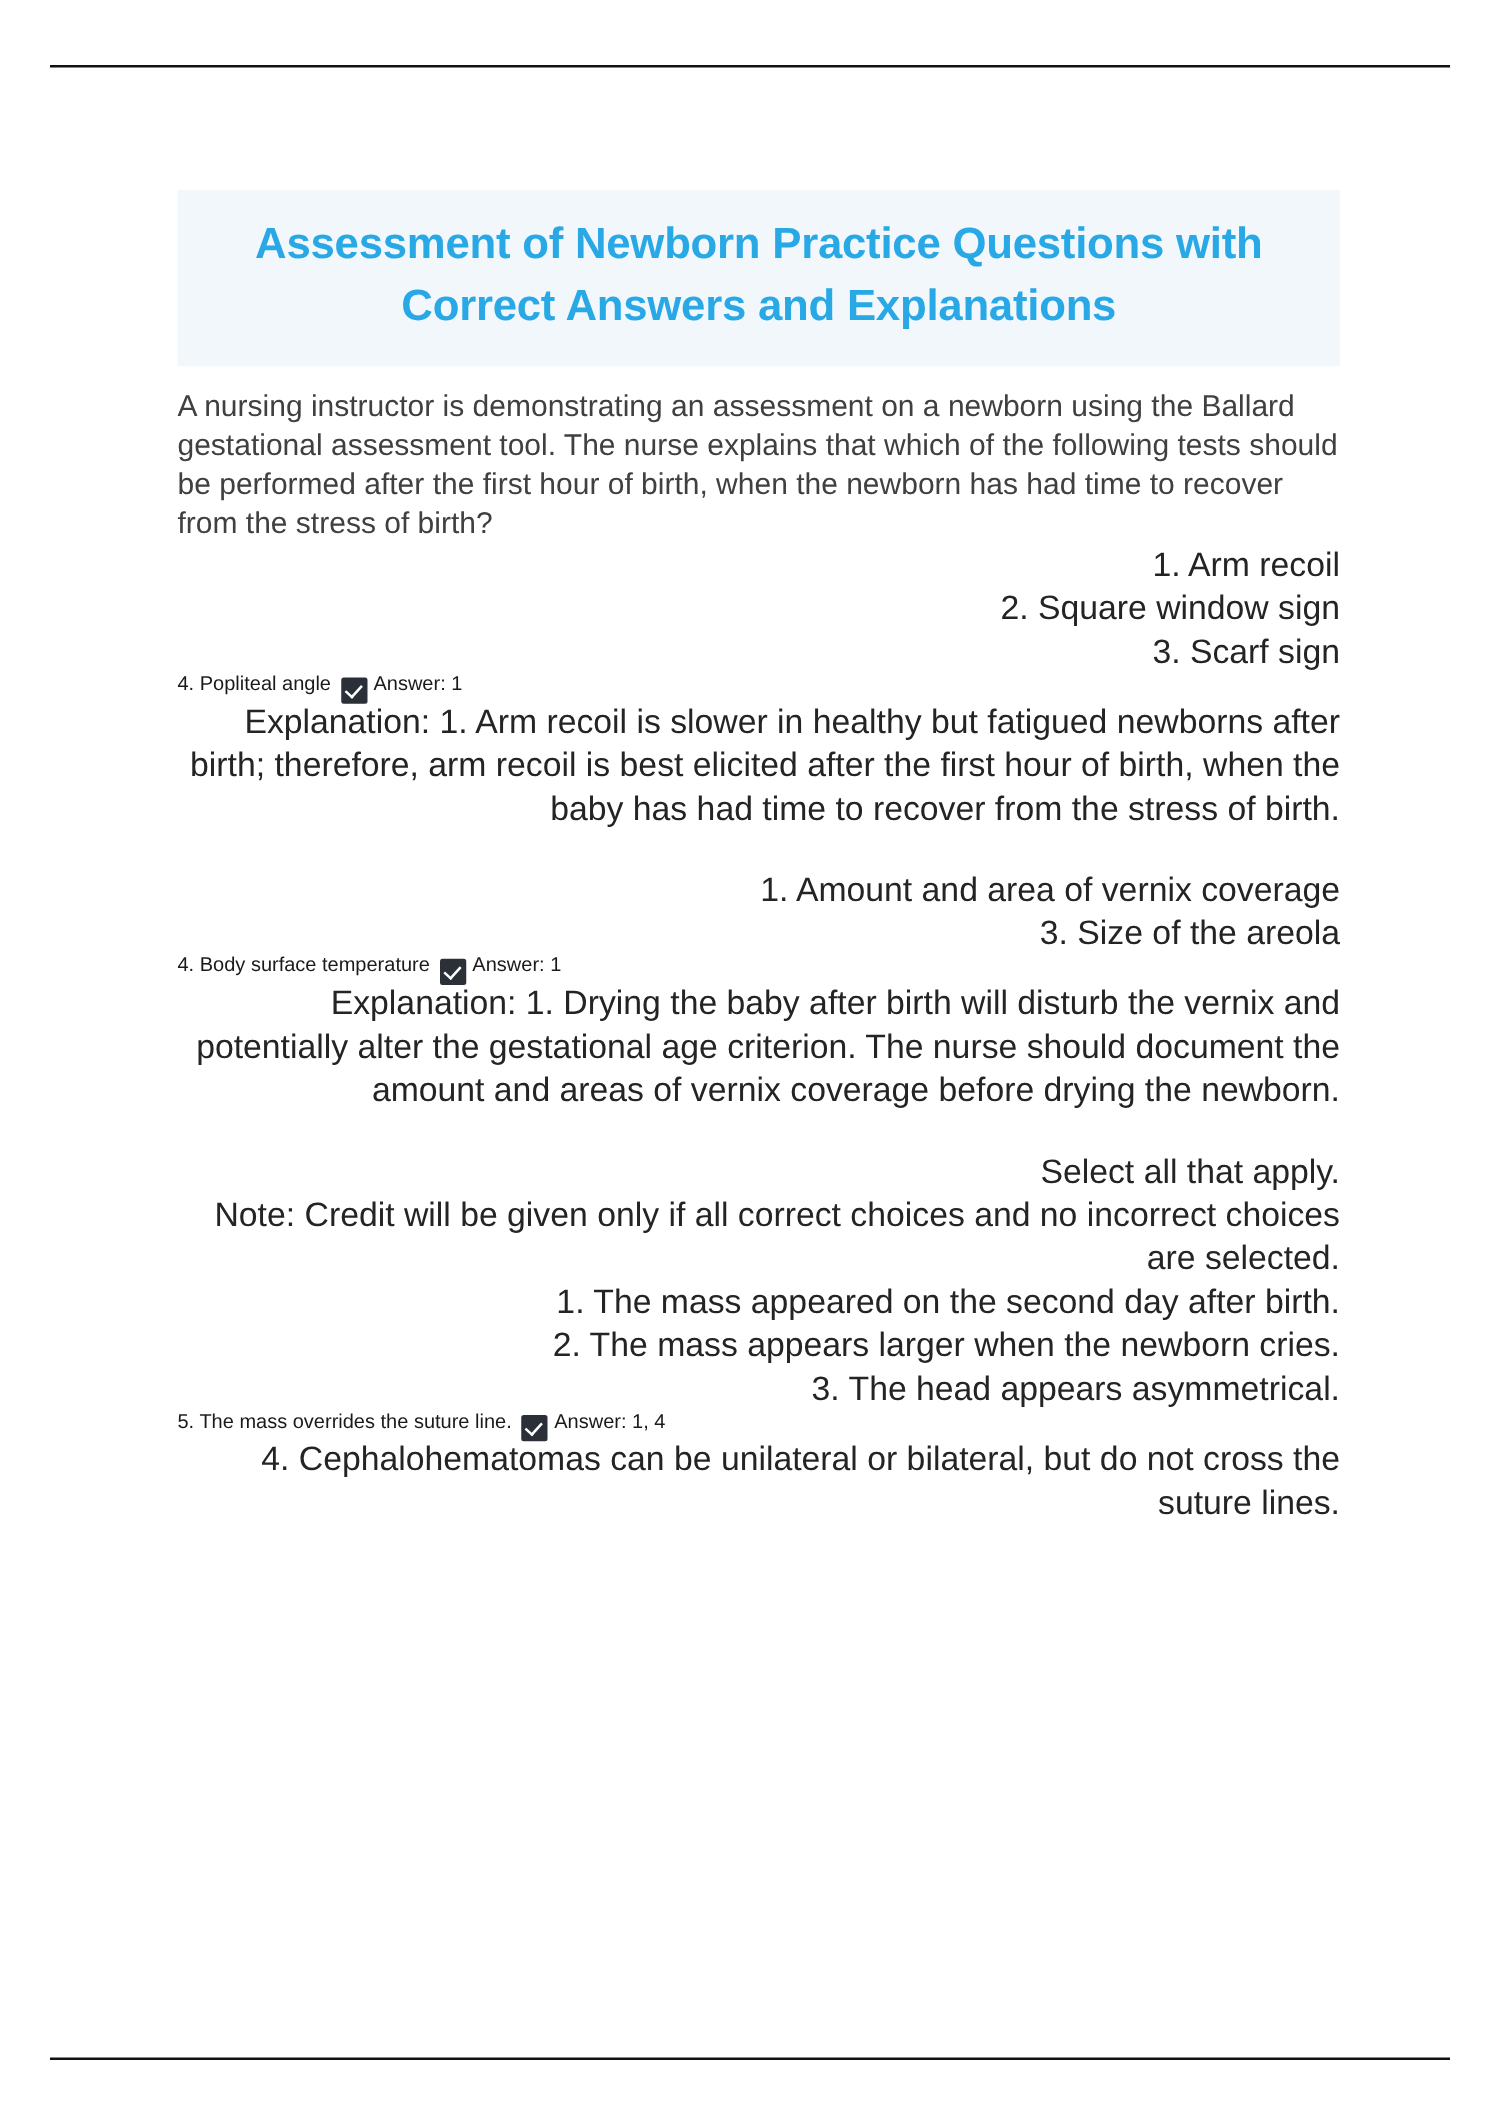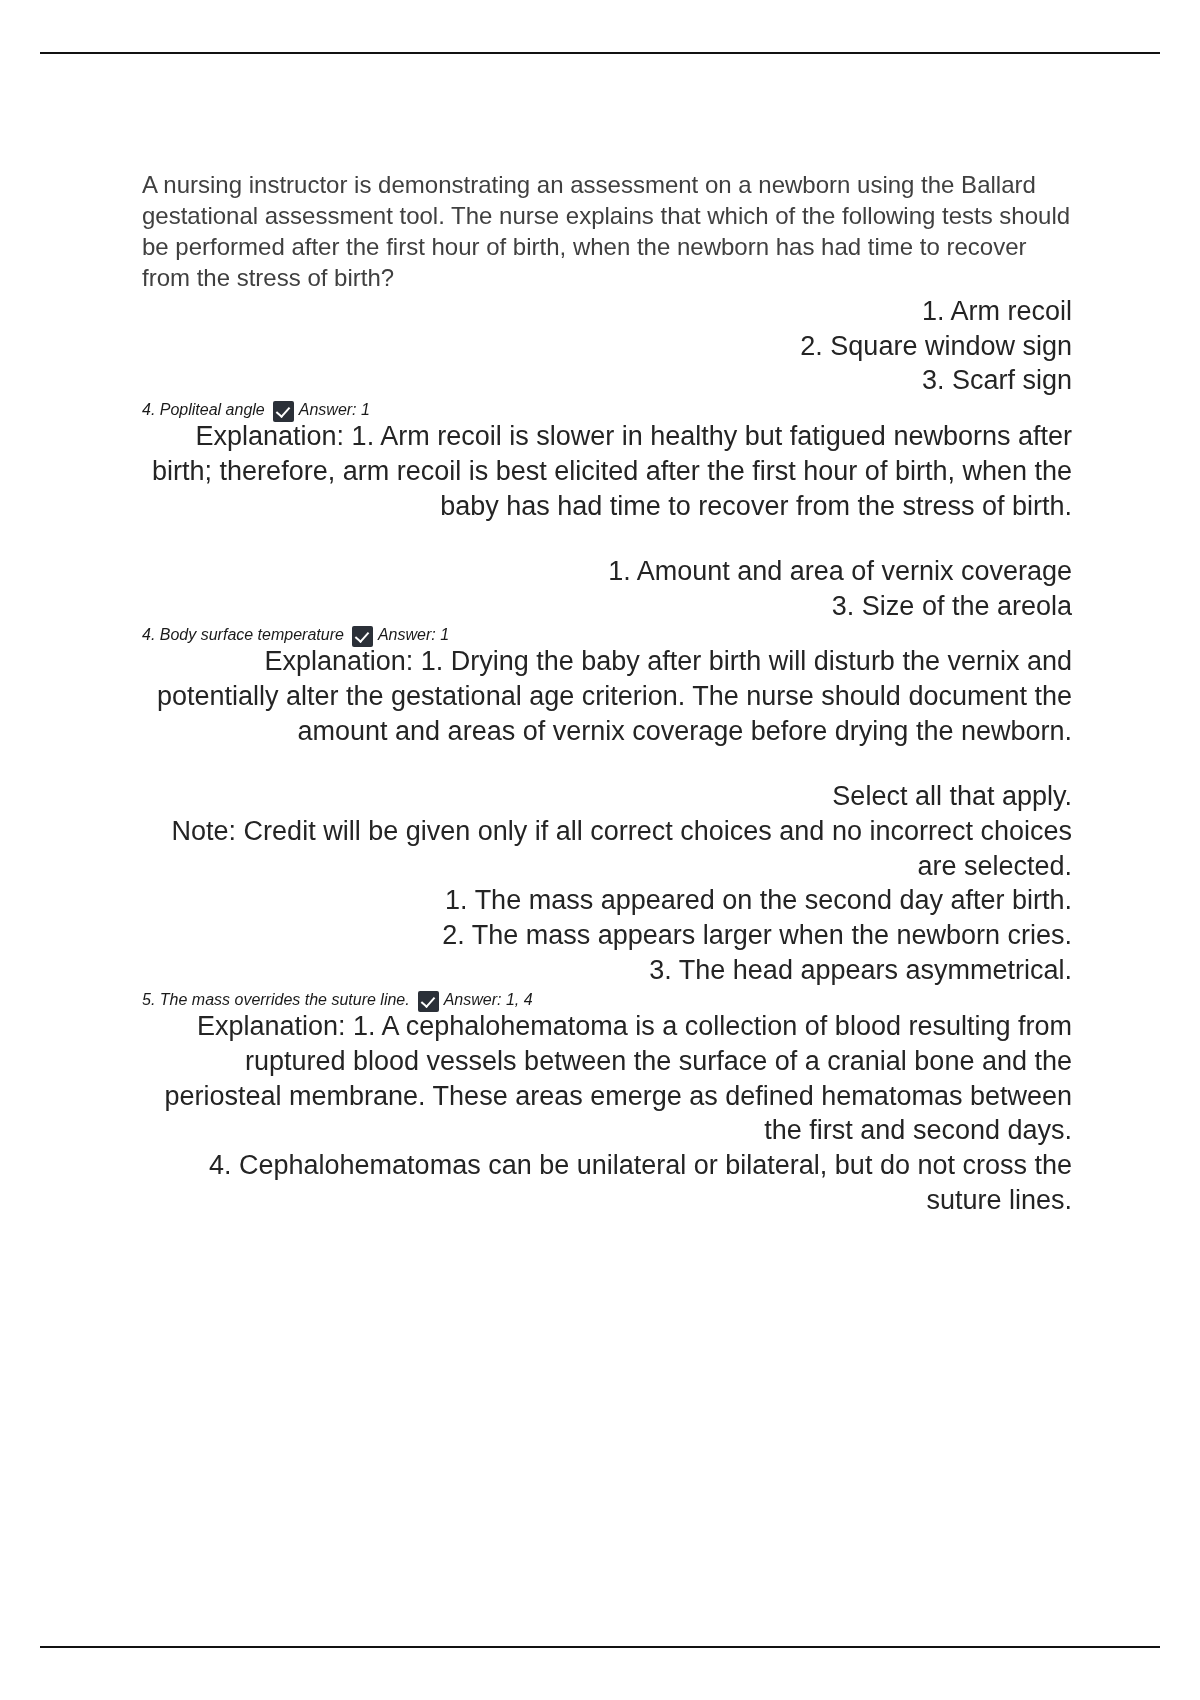--- a/index.html
+++ b/index.html
@@ -78,23 +78,22 @@
     text-align: right;
   }
   p.stem {
     margin: 0;
     font-size: 24px;
     line-height: 1.29;
     color: #404040;
   }
   .opt-row {
     display: flex;
-    align-items: flex-end;
+    align-items: flex-start;
     flex-wrap: wrap;
-    font-style: italic;
   }
   .check-icon {
     display: inline-block;
     width: 21px;
     height: 21px;
     background: #2b3038;
     border-radius: 2px;
     position: relative;
     margin: 0 2px 0 8px;
     top: 3px;
@@ -117,20 +116,23 @@
 </style>
 </head>
 <body>
 
 <div class="page">
 
   <div class="rule-top"></div>
 
   <div class="content">
 
+    <div class="title-band">
+      <h1 class="doc-title">Assessment of Newborn Practice Questions with Correct Answers and Explanations</h1>
+    </div>
 
     <div class="body-block">
 
       <div class="q-block">
         <p class="stem">A nursing instructor is demonstrating an assessment on a newborn using the Ballard gestational assessment tool. The nurse explains that which of the following tests should be performed after the first hour of birth, when the newborn has had time to recover from the stress of birth?</p>
         <p class="line">1. Arm recoil</p>
         <p class="line">2. Square window sign</p>
         <p class="line">3. Scarf sign</p>
         <div class="opt-row">
           <span class="line">4. Popliteal angle</span>
@@ -155,21 +157,20 @@
         <p class="line">Select all that apply.</p>
         <p class="line">Note: Credit will be given only if all correct choices and no incorrect choices are selected.</p>
         <p class="line">1. The mass appeared on the second day after birth.</p>
         <p class="line">2. The mass appears larger when the newborn cries.</p>
         <p class="line">3. The head appears asymmetrical.</p>
         <div class="opt-row">
           <span class="line">5. The mass overrides the suture line.</span>
           <span class="check-icon"></span>
           <span class="line answer-text">Answer: 1, 4</span>
         </div>
-        <p class="line">Explanation: 1. A cephalohematoma is a collection of blood resulting from ruptured blood vessels between the surface of a cranial bone and the periosteal membrane. These areas emerge as defined hematomas between the first and second days.</p>
         <p class="line">4. Cephalohematomas can be unilateral or bilateral, but do not cross the suture lines.</p>
       </div>
 
     </div>
   </div>
 
   <div class="rule-bottom"></div>
 </div>
 
 </body></html>

